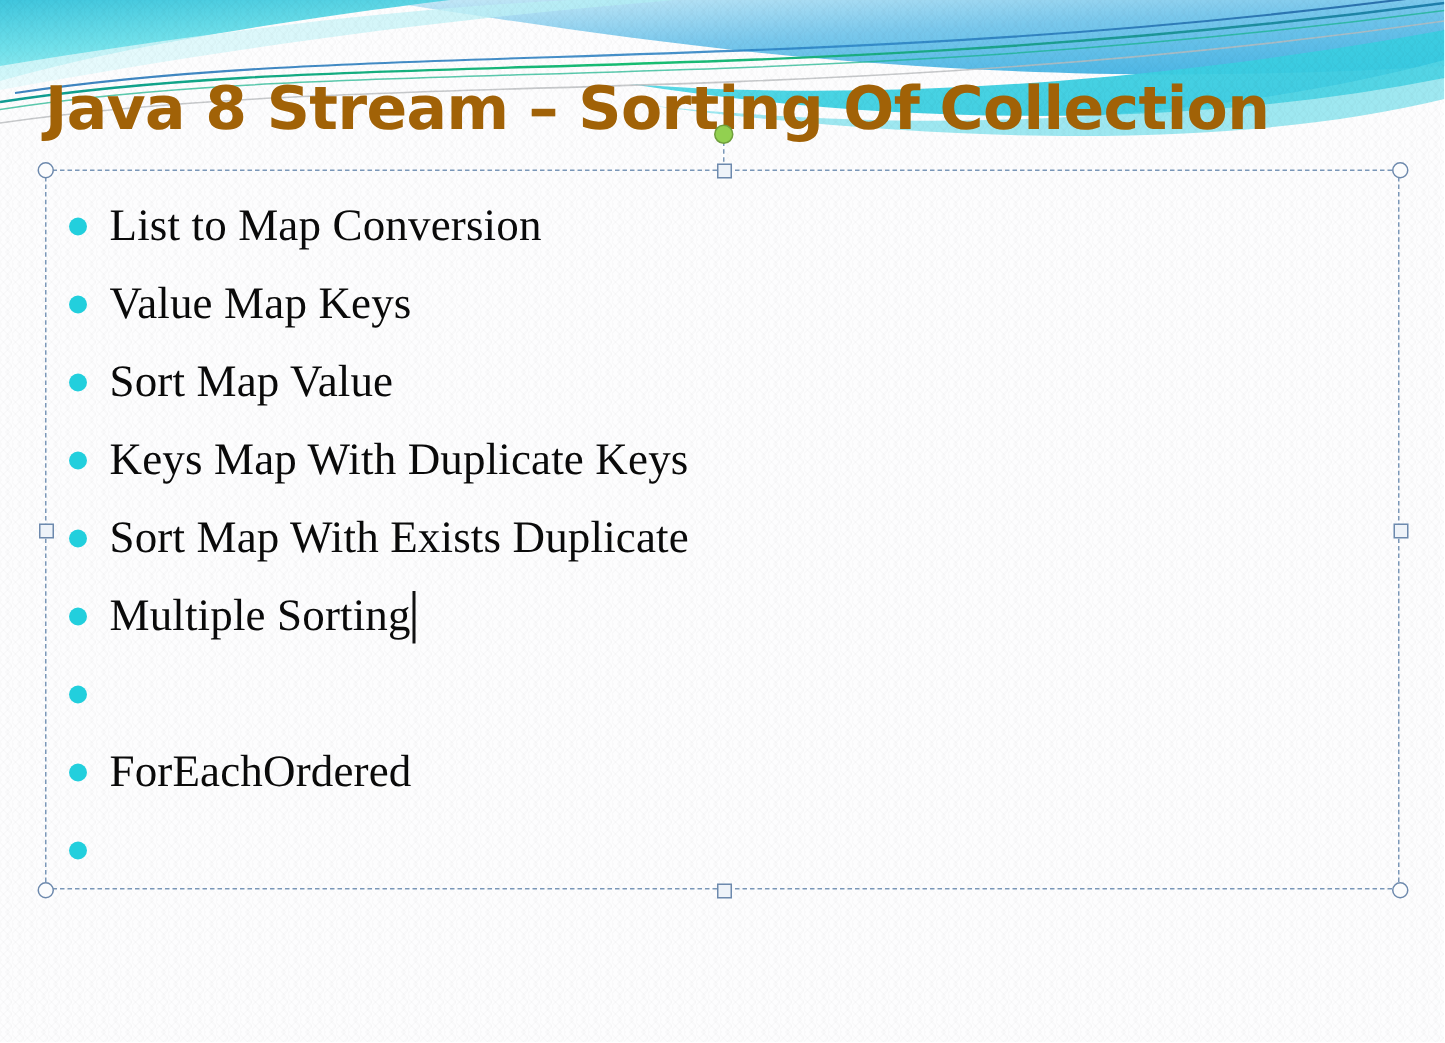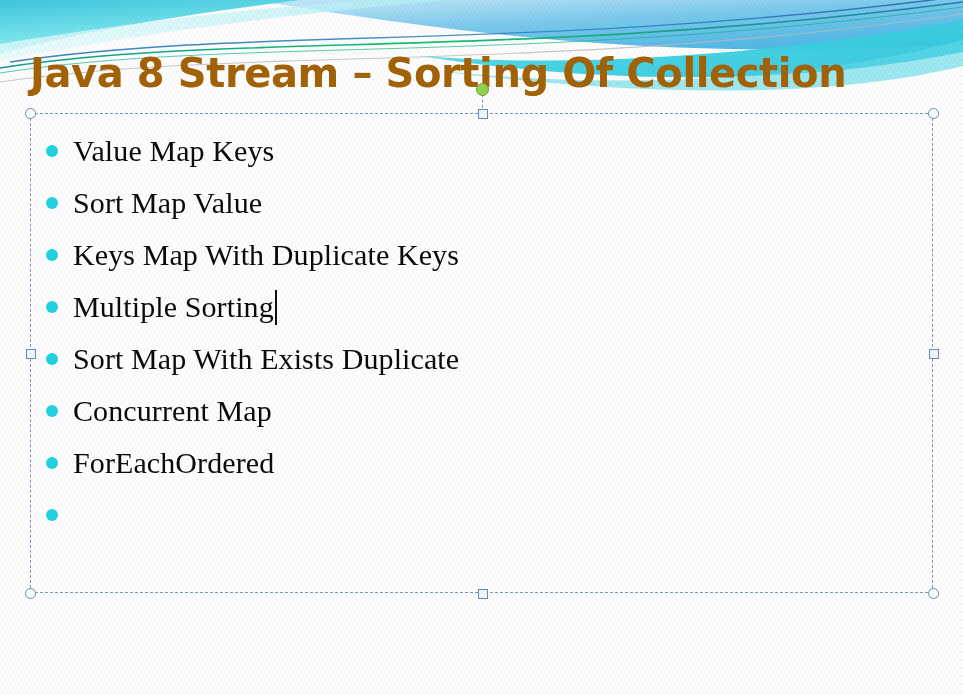--- a/index.html
+++ b/index.html
@@ -205,50 +205,53 @@
     <path d="M 0,82 C 250,46 540,74 963,14" fill="none" stroke="#b9bcbe" stroke-width="1.1" opacity="0.8"></path>
   </svg>
 
   <div id="texture"></div>
 
   <div id="slide-title">Java 8 Stream – Sorting Of Collection</div>
 
   <div id="content-placeholder">
     <ul id="bullet-list">
 
+      <li class="bullet-row">
+        <span class="bullet-dot"></span>
+        <span class="bullet-text">List to Map Conversion</span>
+      </li>
 
       <li class="bullet-row">
         <span class="bullet-dot"></span>
         <span class="bullet-text">Value Map Keys</span>
       </li>
 
       <li class="bullet-row">
         <span class="bullet-dot"></span>
         <span class="bullet-text">Sort Map Value</span>
       </li>
 
       <li class="bullet-row">
         <span class="bullet-dot"></span>
         <span class="bullet-text">Keys Map With Duplicate Keys</span>
+      </li>
+
+      <li class="bullet-row">
+        <span class="bullet-dot"></span>
+        <span class="bullet-text">Sort Map With Exists Duplicate</span>
       </li>
 
       <li class="bullet-row">
         <span class="bullet-dot"></span>
         <span class="bullet-text">Multiple Sorting</span>
         <span class="caret"></span>
       </li>
 
       <li class="bullet-row">
         <span class="bullet-dot"></span>
-        <span class="bullet-text">Sort Map With Exists Duplicate</span>
-      </li>
-
-      <li class="bullet-row">
-        <span class="bullet-dot"></span>
-        <span class="bullet-text">Concurrent Map</span>
       </li>
 
       <li class="bullet-row">
         <span class="bullet-dot"></span>
         <span class="bullet-text">ForEachOrdered</span>
       </li>
 
       <li class="bullet-row">
         <span class="bullet-dot"></span>
       </li>

